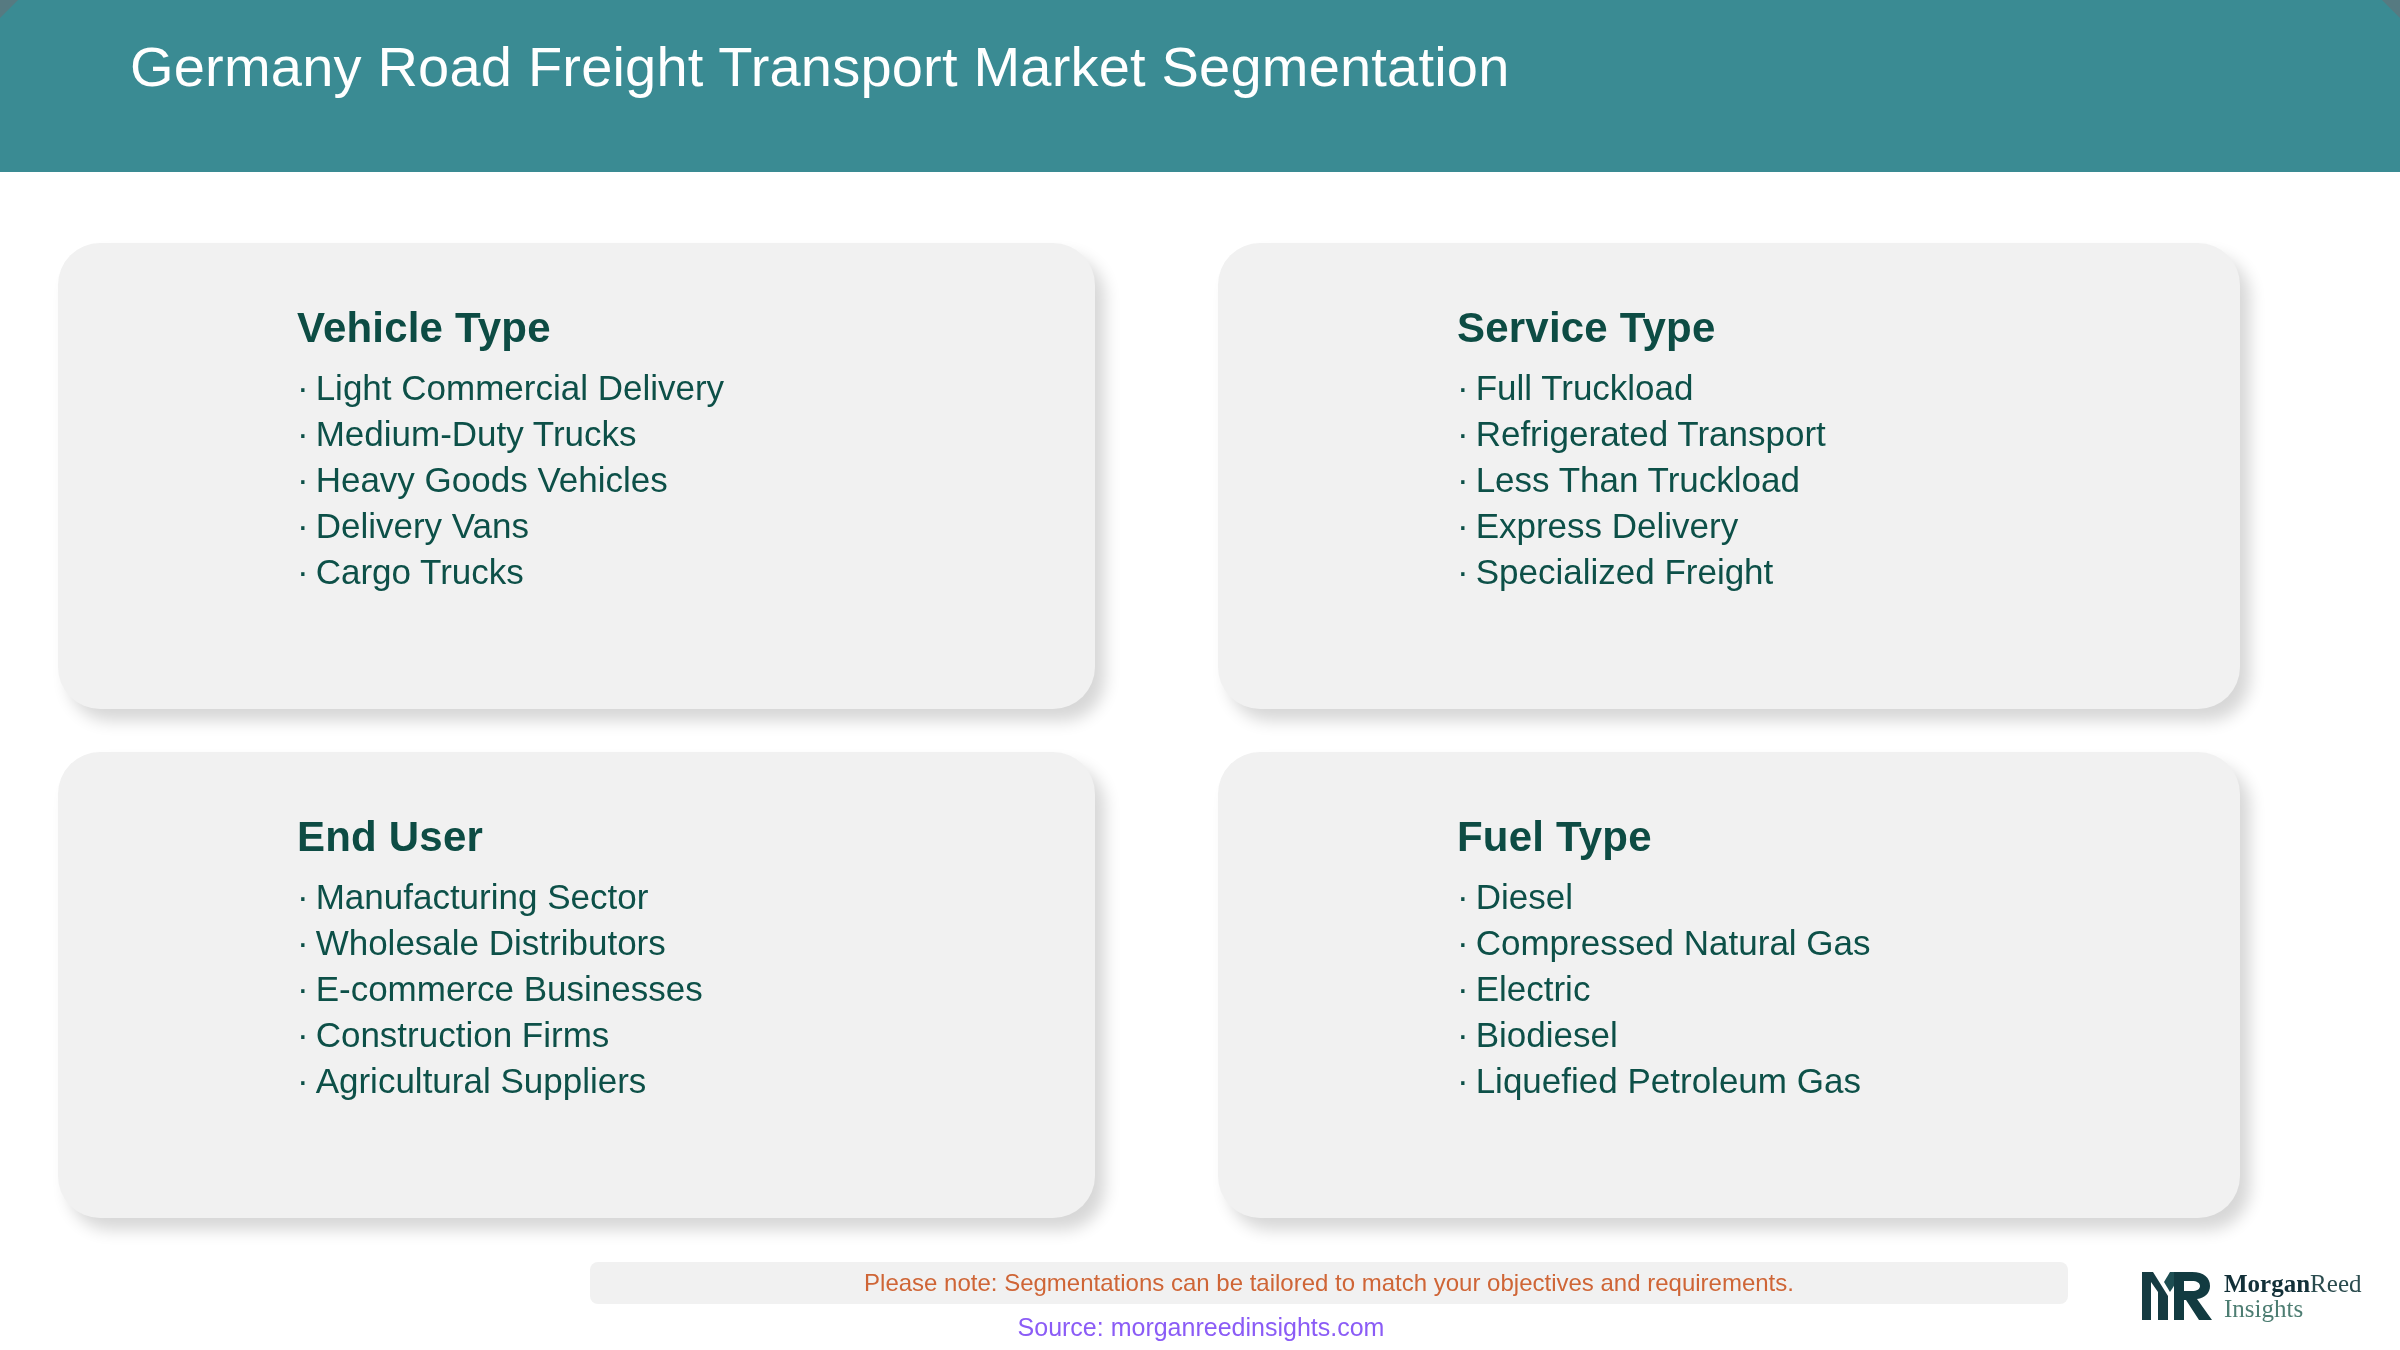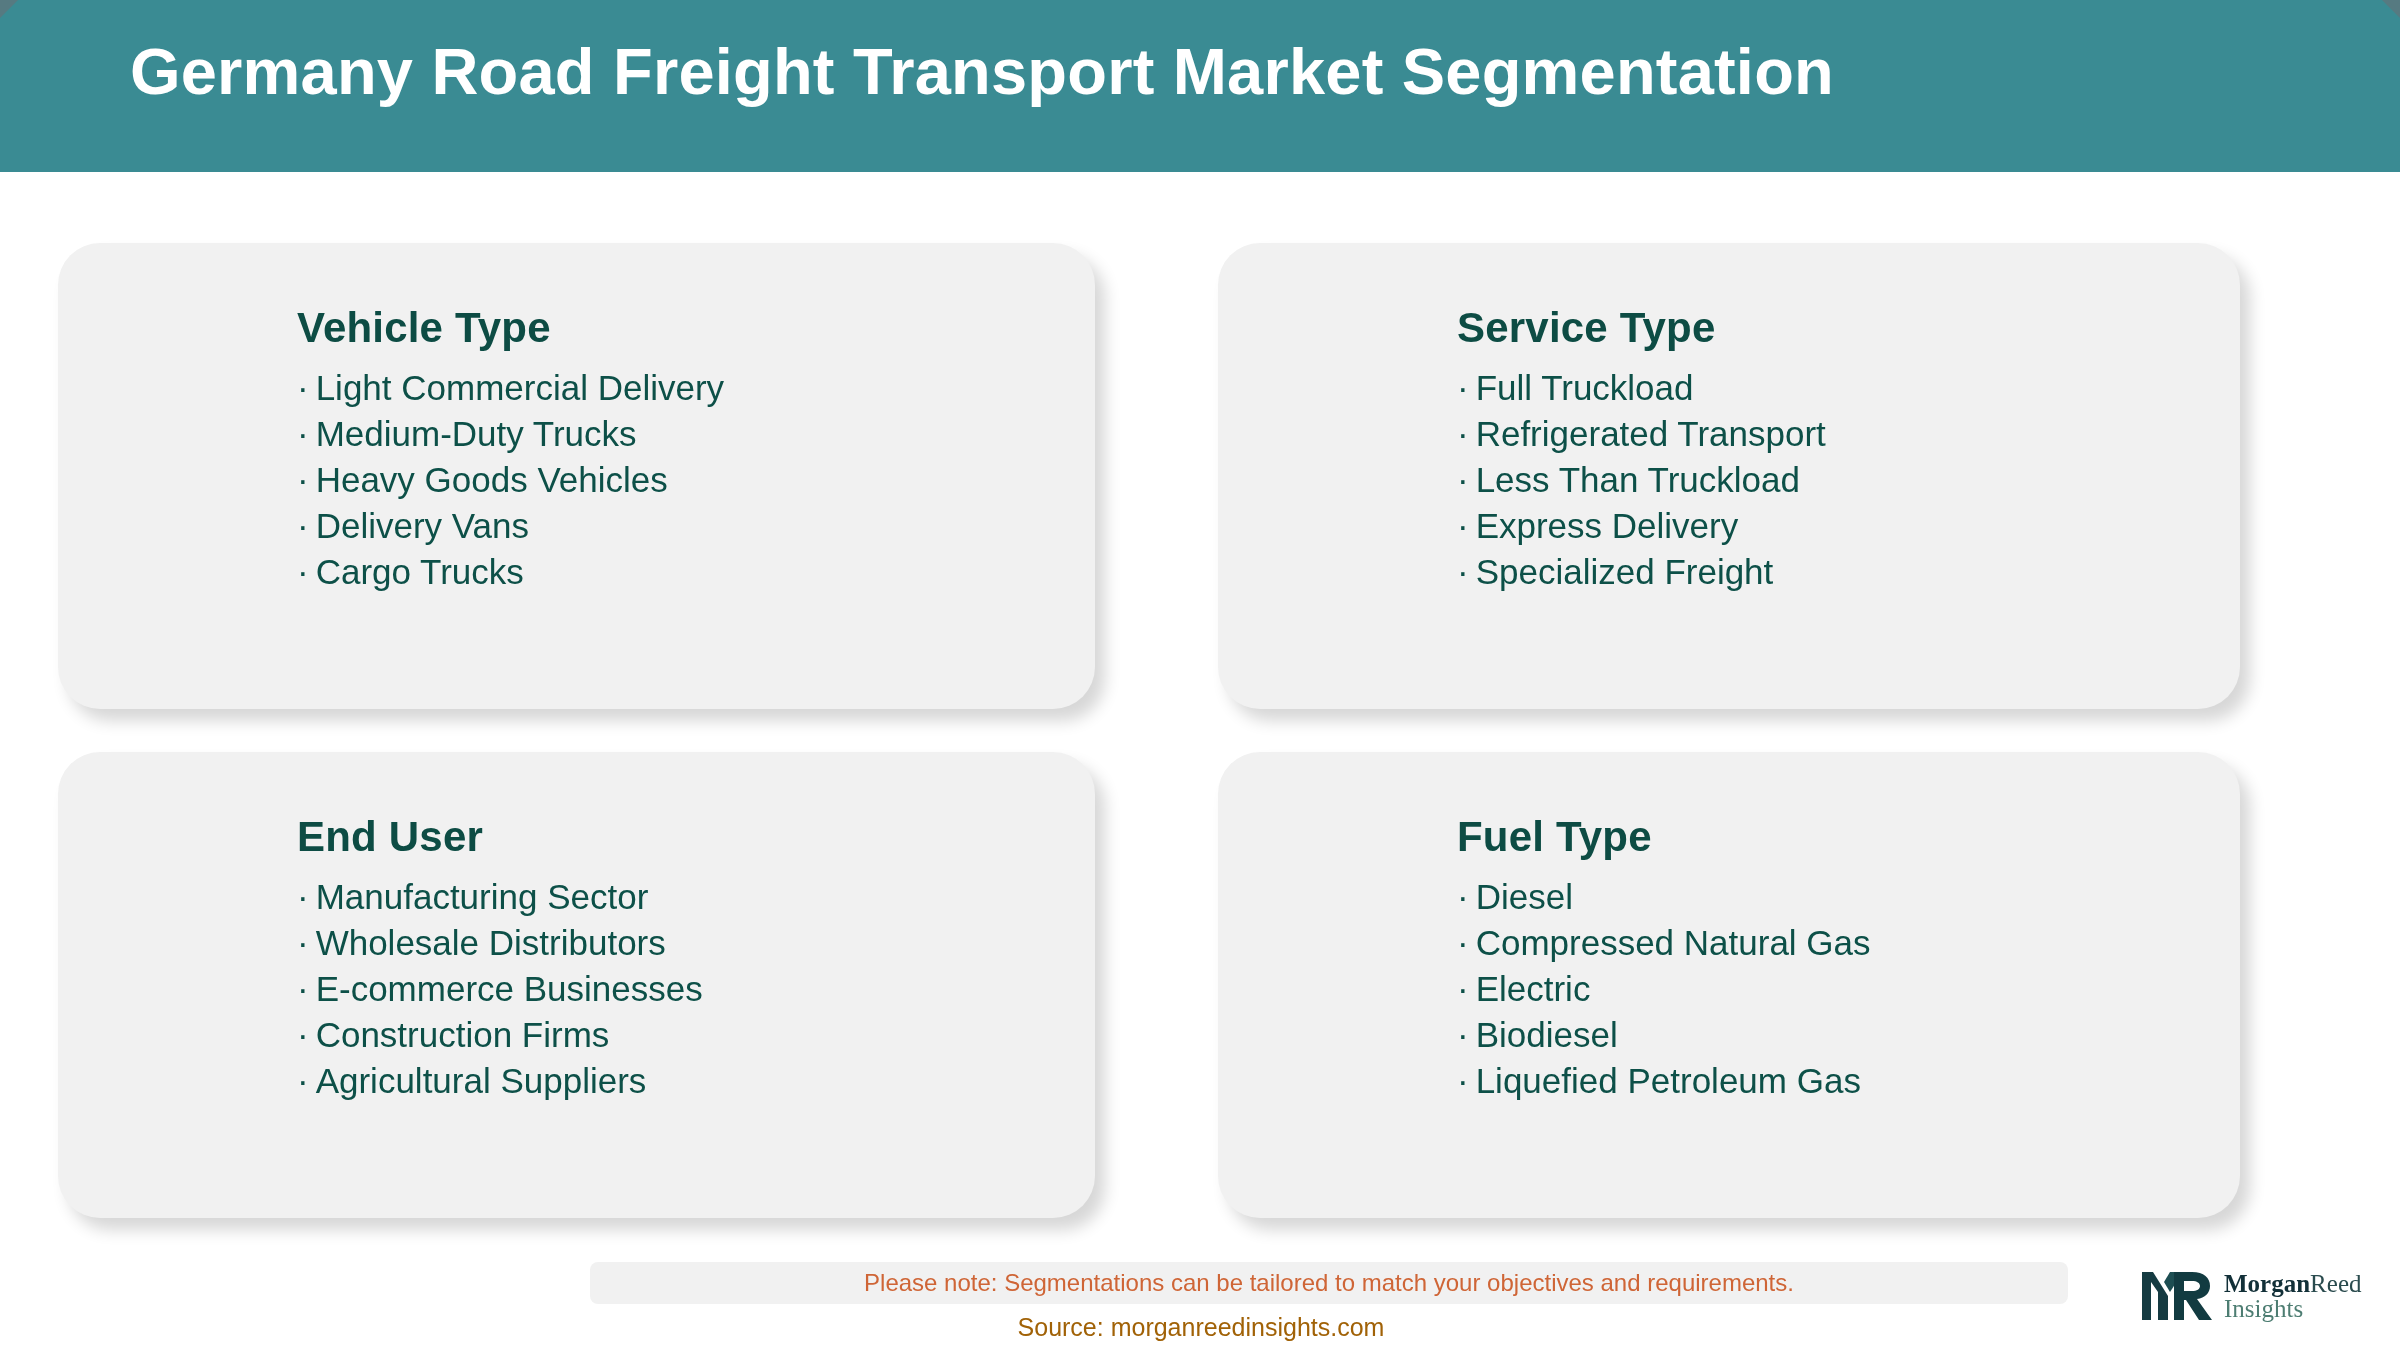--- a/index.html
+++ b/index.html
@@ -42,22 +42,22 @@
   }
   .header-banner::after {
     right: 0;
     border-top: 18px solid #6e6e72;
     border-left: 18px solid transparent;
   }
   .header-title {
     position: absolute;
     left: 130px;
     top: 34px;
-    font-size: 65px;
-    font-weight: bold;
+    font-size: 56px;
+    font-weight: normal;
     color: #ffffff;
     letter-spacing: 0.2px;
     white-space: nowrap;
   }
 
   
   .cards-area {
     position: absolute;
     left: 0;
     top: 172px;
@@ -128,21 +128,21 @@
     color: #cf6536;
     font-size: 24px;
     white-space: nowrap;
   }
   .footer-source {
     position: absolute;
     left: 590px;
     top: 73px;
     width: 1222px;
     text-align: center;
-    color: #a16207;
+    color: #8b5cf6;
     font-size: 25px;
     white-space: nowrap;
   }
 
   
   .logo {
     position: absolute;
     left: 2140px;
     top: 1268px;
     width: 240px;

